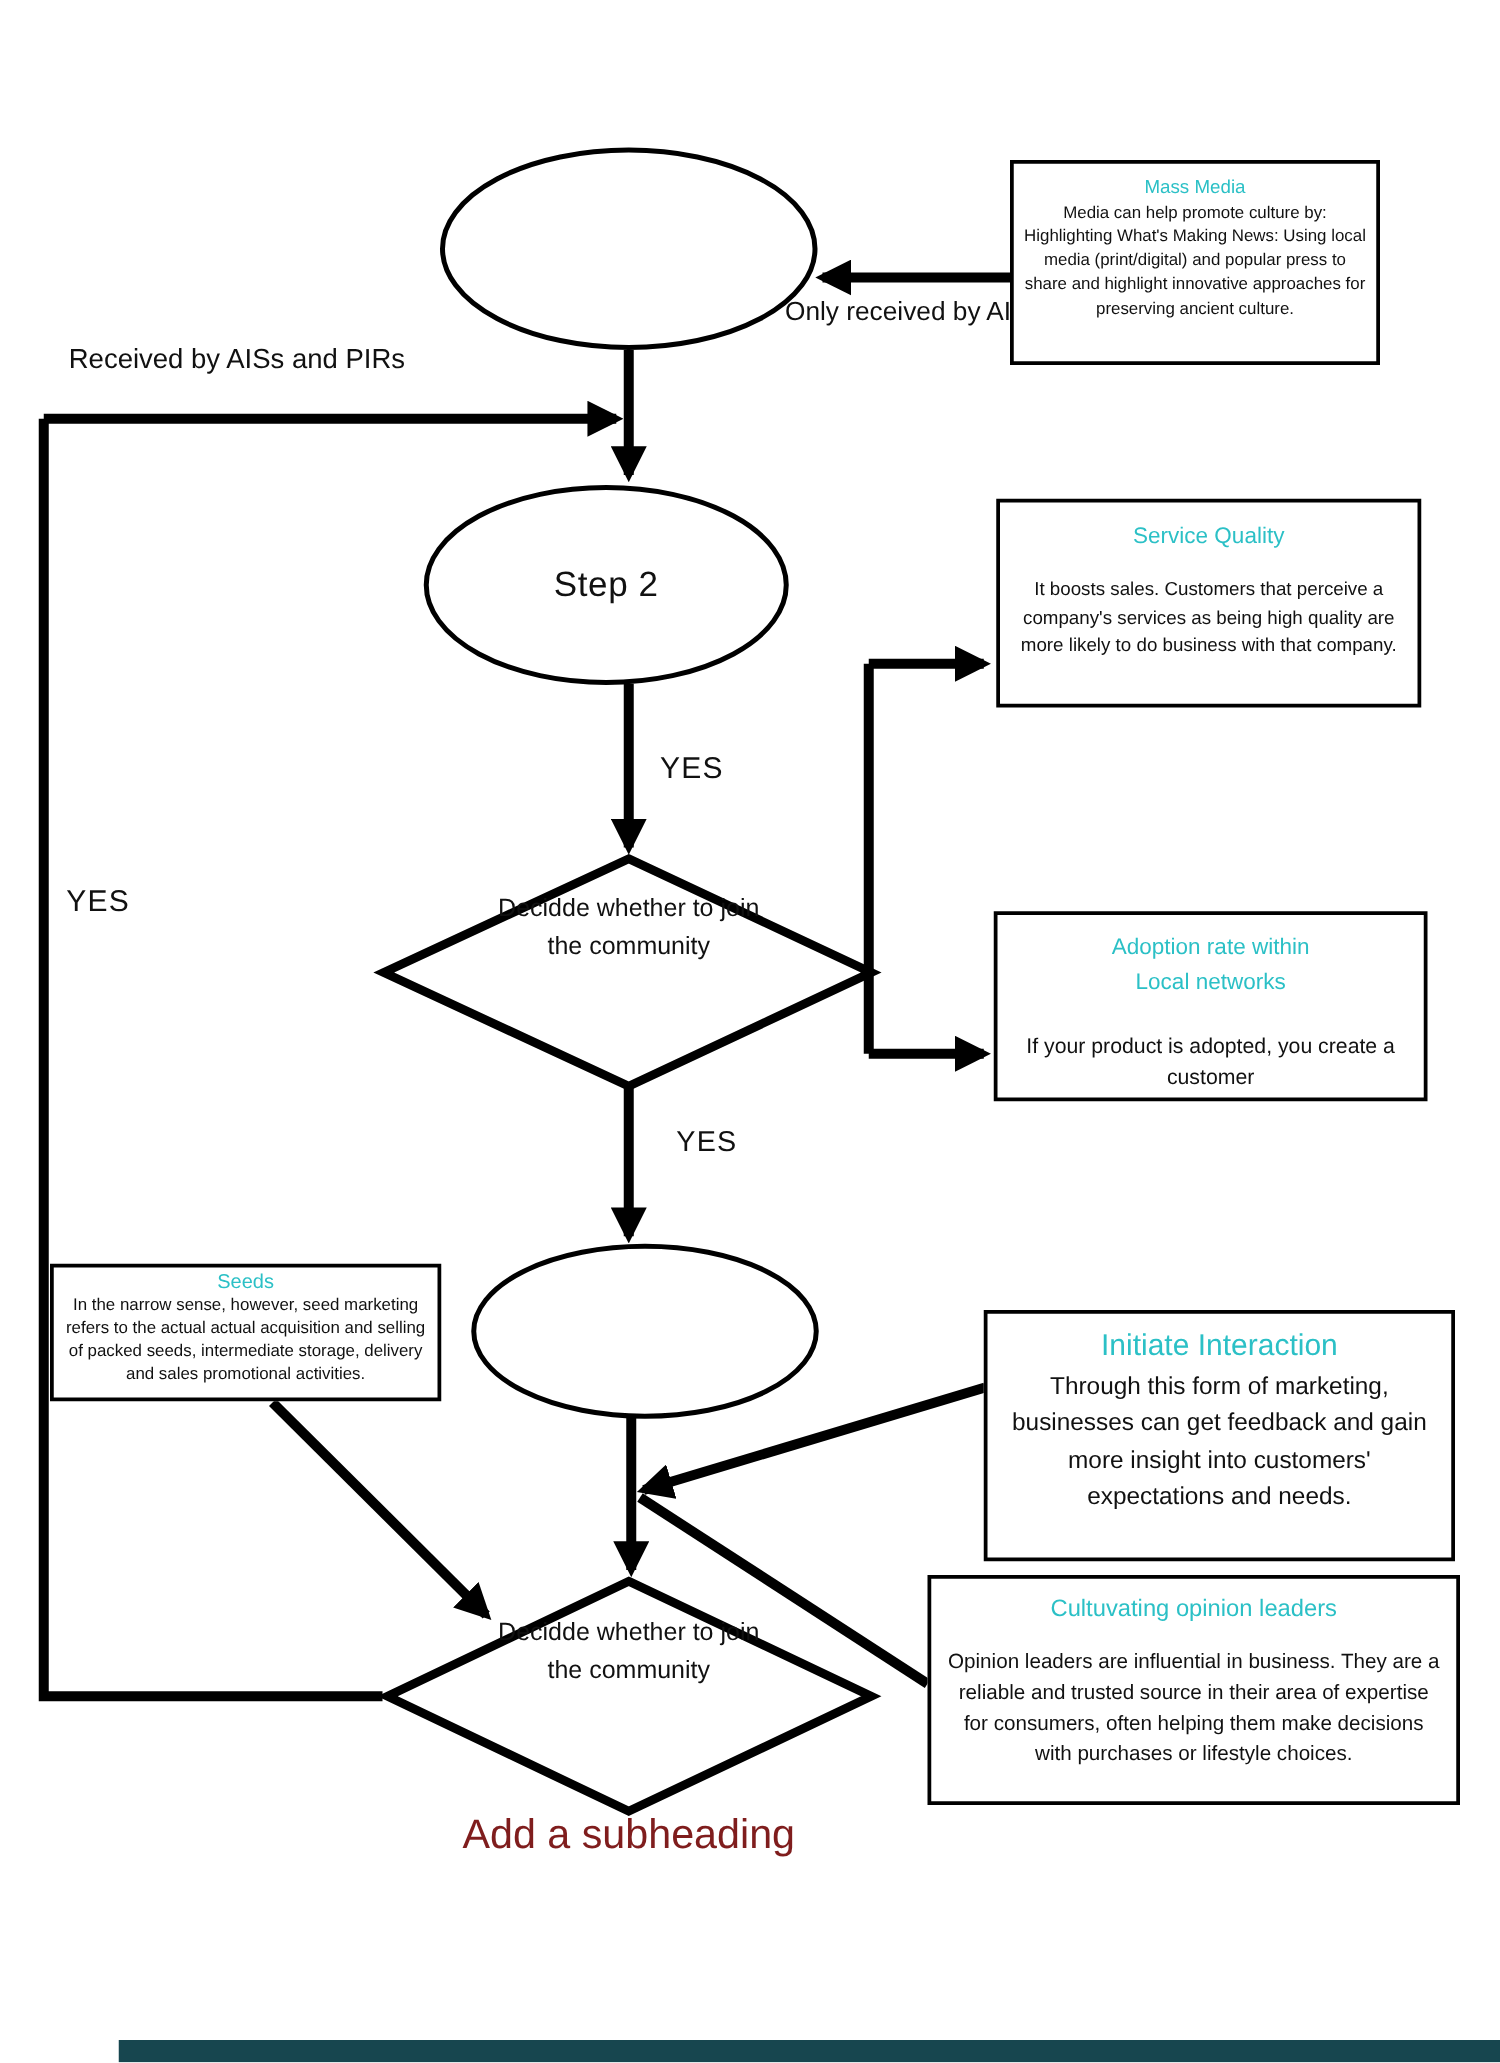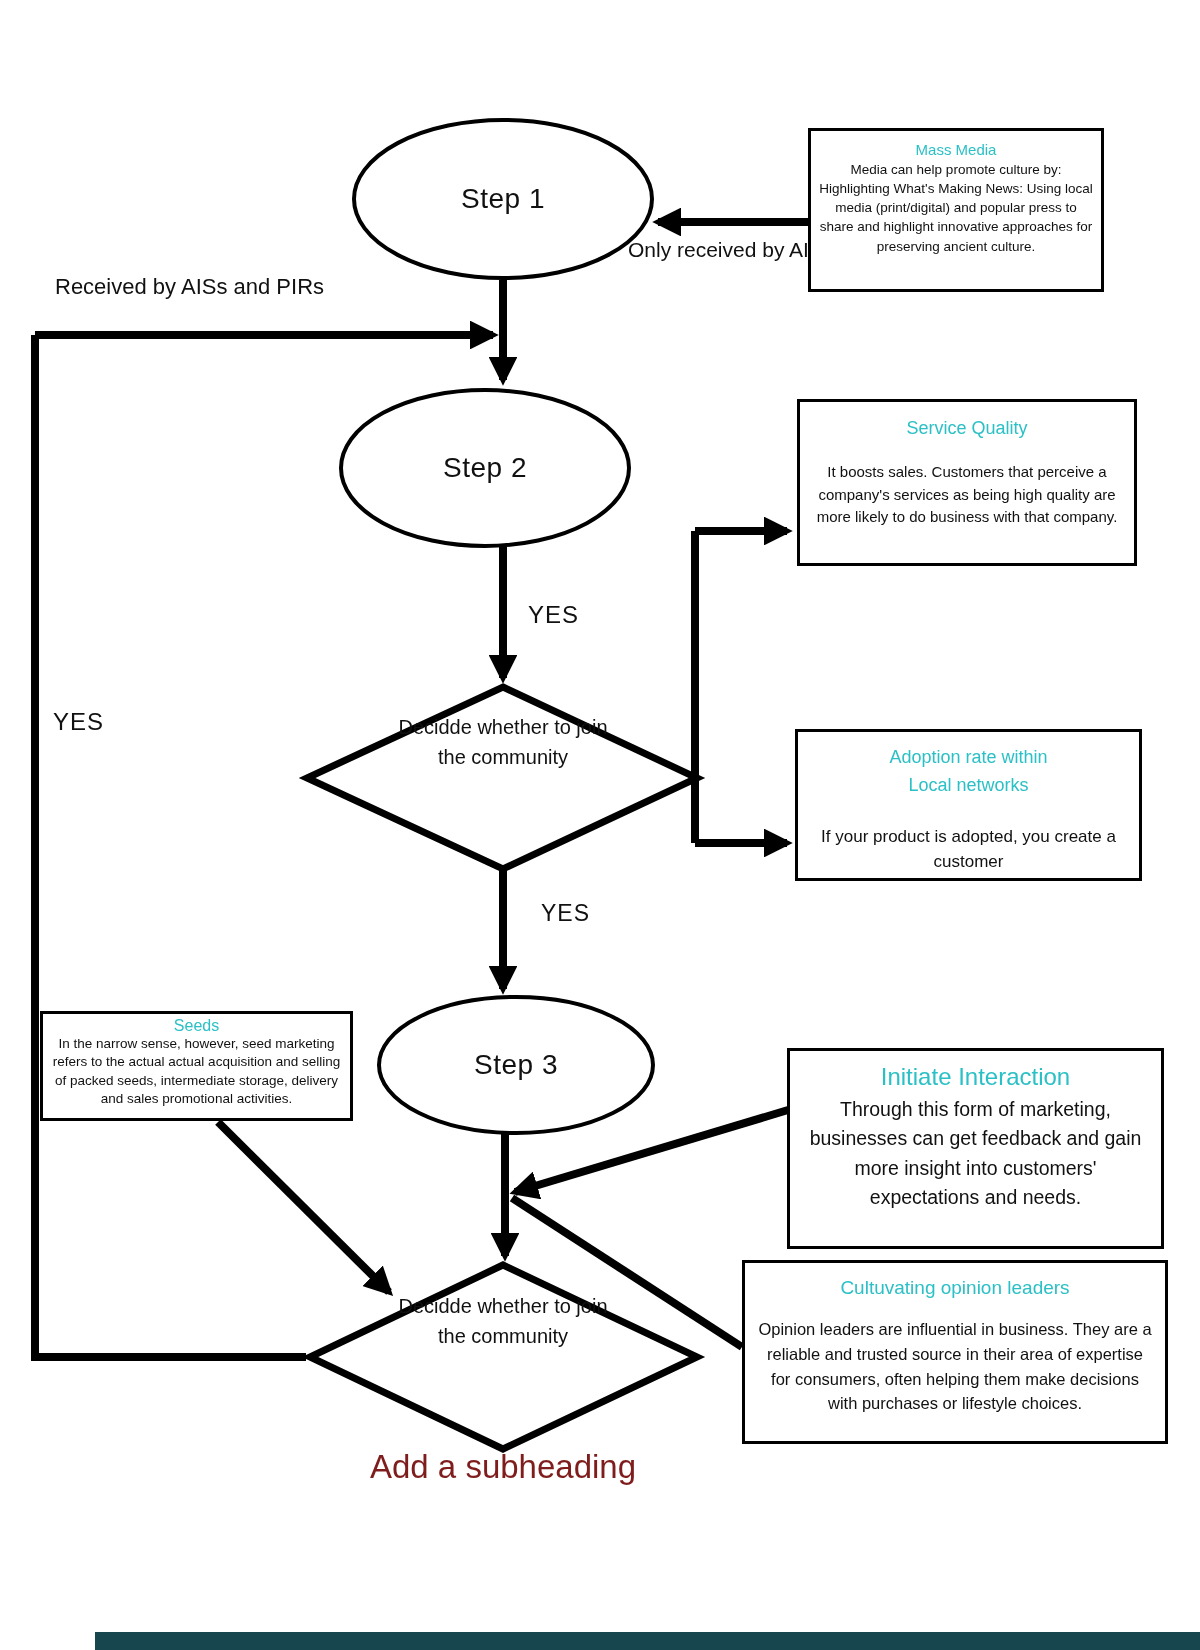--- a/index.html
+++ b/index.html
@@ -108,23 +108,21 @@
     <line class="flow" x1="742" y1="1347" x2="512" y2="1198"></line>
     <line class="flow" x1="218" y1="1122" x2="389" y2="1292" marker-end="url(#arrow)"></line>
 
     <ellipse class="thin" cx="503" cy="199" rx="149" ry="79"></ellipse>
     <ellipse class="thin" cx="485" cy="468" rx="144" ry="78"></ellipse>
     <ellipse class="thin" cx="516" cy="1065" rx="137" ry="68"></ellipse>
     <polygon class="diamond" points="503,687 697,778 503,869 307,778"></polygon>
     <polygon class="diamond" points="503,1265 697,1357 503,1449 310,1357"></polygon>
   </svg>
 
-  <div class="node-label" style="left:353px; top:183px; width:300px;">Step 1</div>
   <div class="node-label" style="left:335px; top:452px; width:300px;">Step 2</div>
-  <div class="node-label" style="left:366px; top:1049px; width:300px;">Step 3</div>
   <div class="decision-label" style="left:383px; top:712px; width:240px;">Decidde whether to join
 the community</div>
   <div class="decision-label" style="left:383px; top:1291px; width:240px;">Decidde whether to join
 the community</div>
 
   <div class="edge-label lbl-received">Received by AISs and PIRs</div>
   <div class="edge-label lbl-only">Only received by AISs</div>
   <div class="yes-label yes-step2">YES</div>
   <div class="yes-label yes-left">YES</div>
   <div class="yes-label yes-step3">YES</div>

